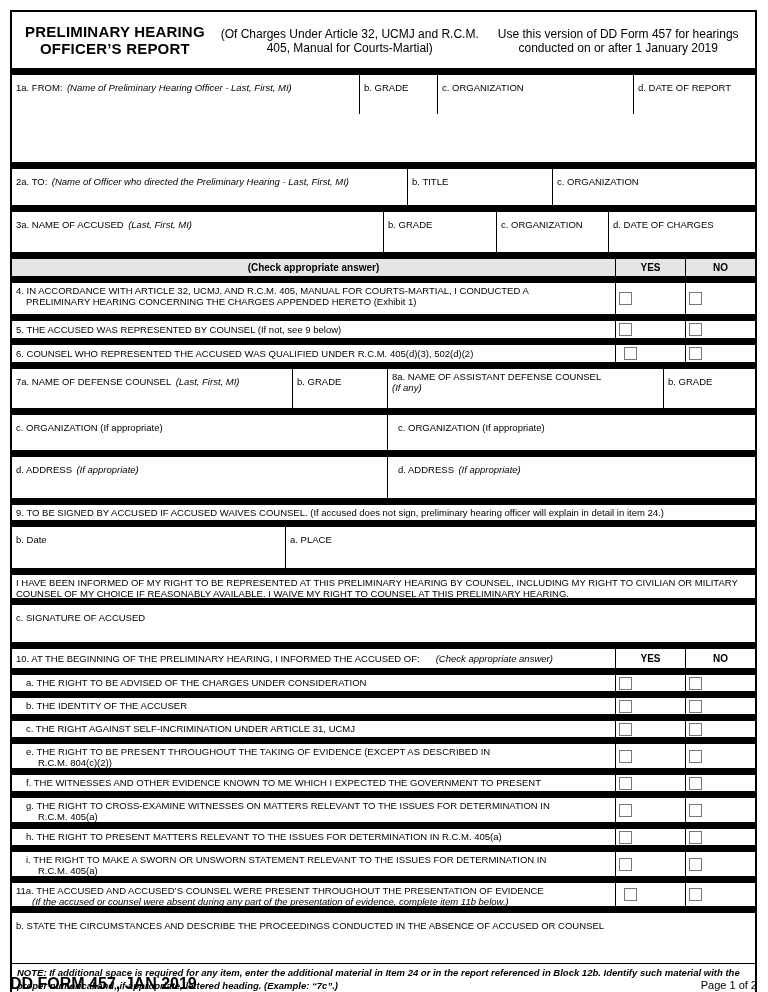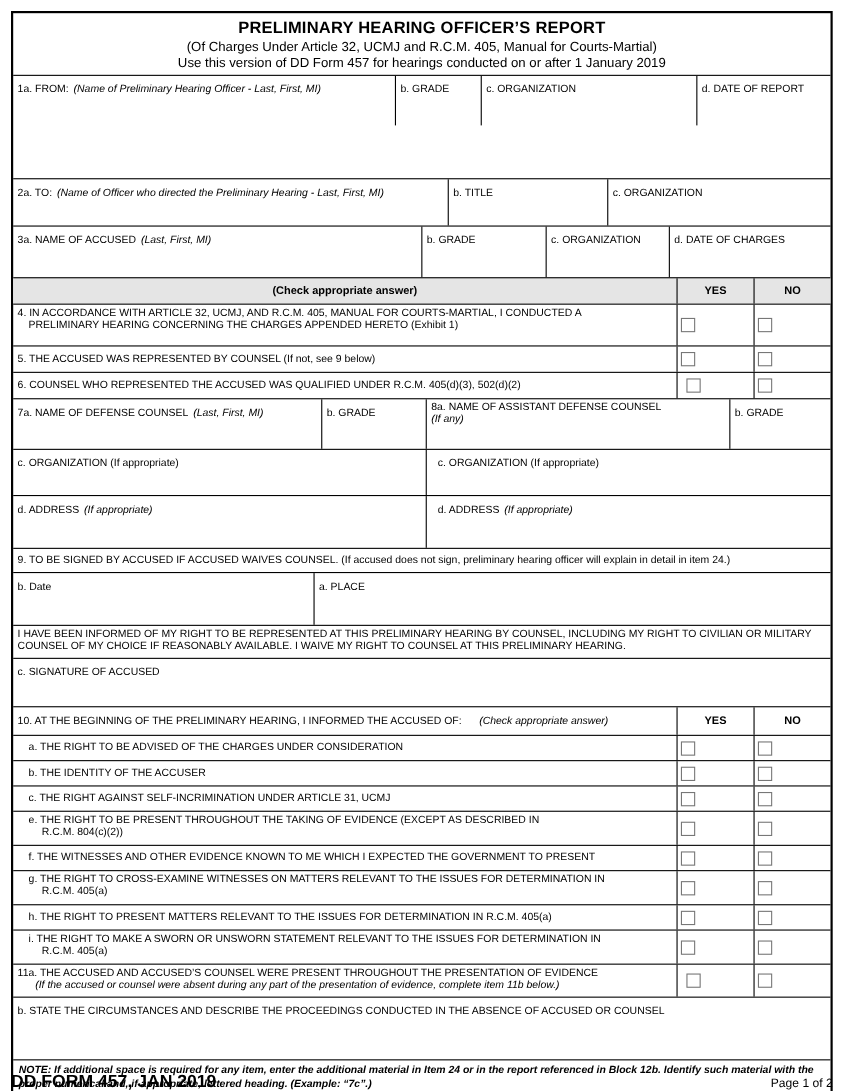--- a/index.html
+++ b/index.html
@@ -9,30 +9,30 @@
     width:768px; height:992px;
     background:#ffffff;
     font-family:"Liberation Sans", sans-serif;
     color:#000;
   }
   .form-box {
     position:absolute; left:10px; top:10px; width:747px;
     border:2px solid #000;
     background:#fff;
   }
-  .row { display:flex; width:100%; border-top:1px solid #000000; }
+  .row { display:flex; width:100%; border-top:7px solid #000000; }
   .row:first-child { border-top:none; }
   .cell { border-left:1px solid #000; padding:2px 4px; overflow:hidden; }
   .cell:first-child { border-left:none; }
   .lbl { font-size:9.5px; line-height:1.2; }
   .hint { font-style:italic; }
   .grow { flex:1 1 auto; }
 
   
-  .hdr { height:56px; display:flex; flex-direction:column; align-items:center; justify-content:center; text-align:center; }
+  .hdr { height:56px; display:flex; align-items:center; justify-content:center; text-align:center; }
   .hdr .title { font-size:15px; font-weight:bold; letter-spacing:.2px; }
   .hdr .sub { font-size:12px; margin-top:1px; }
 
   
   .yn-col { width:70px; flex:0 0 70px; display:flex; align-items:center; padding:2px 3px; }
   .yn-head { width:70px; flex:0 0 70px; display:flex; align-items:center; justify-content:center; font-size:10px; font-weight:bold; }
   .gray { background:#e5e5e5; }
   .checkbox {
     display:inline-block; width:13px; height:13px;
     border:1.5px solid #777; background:#fff;

